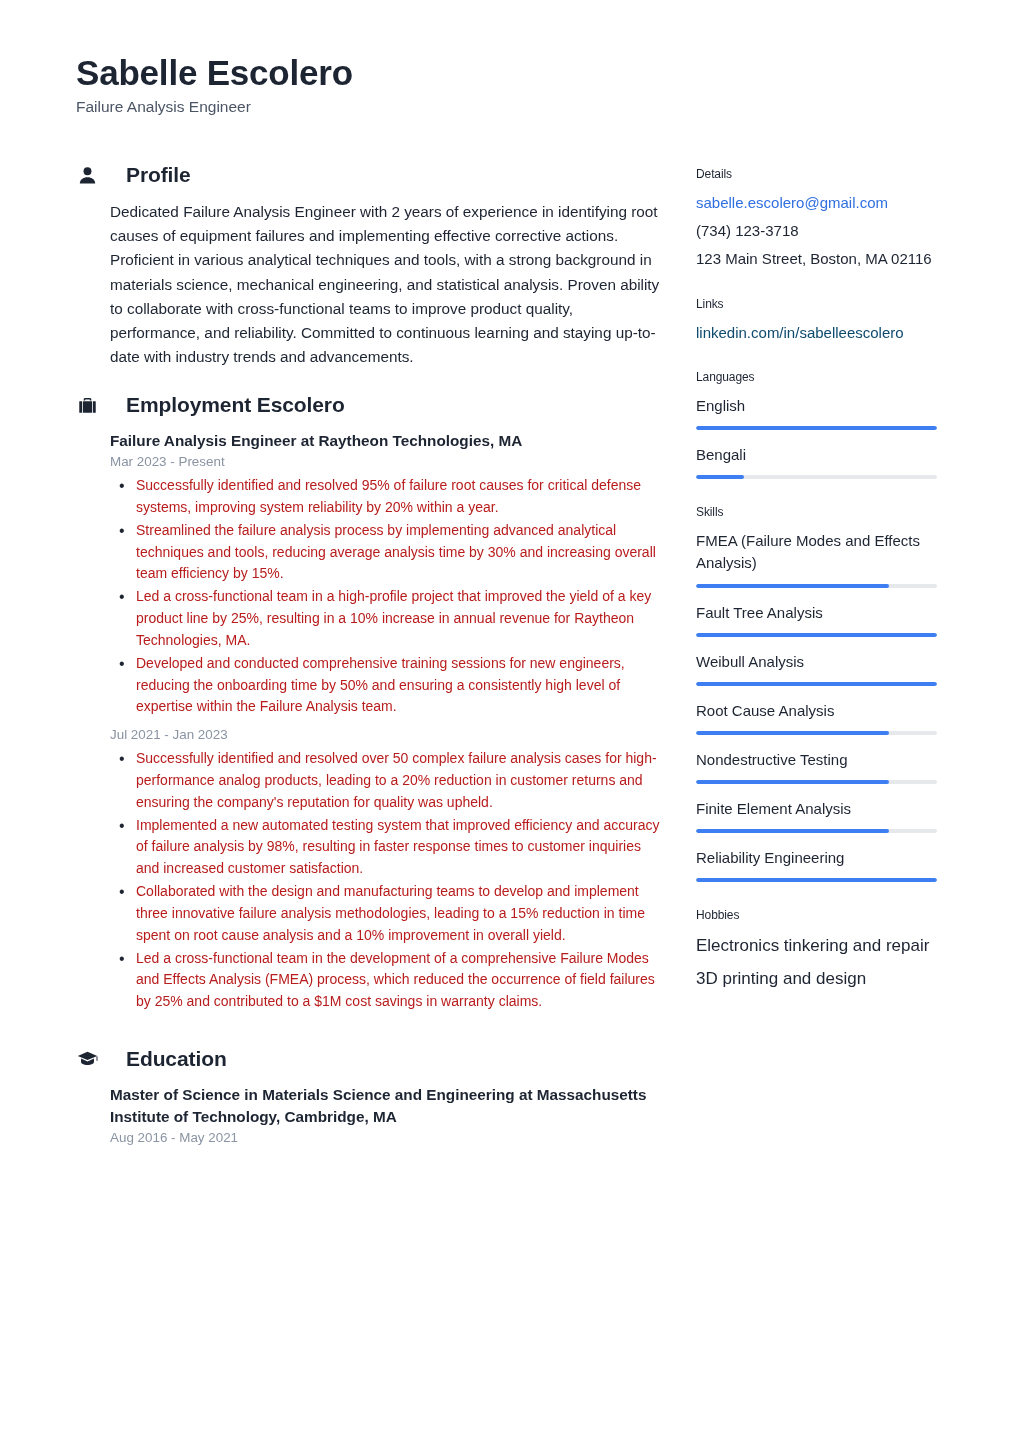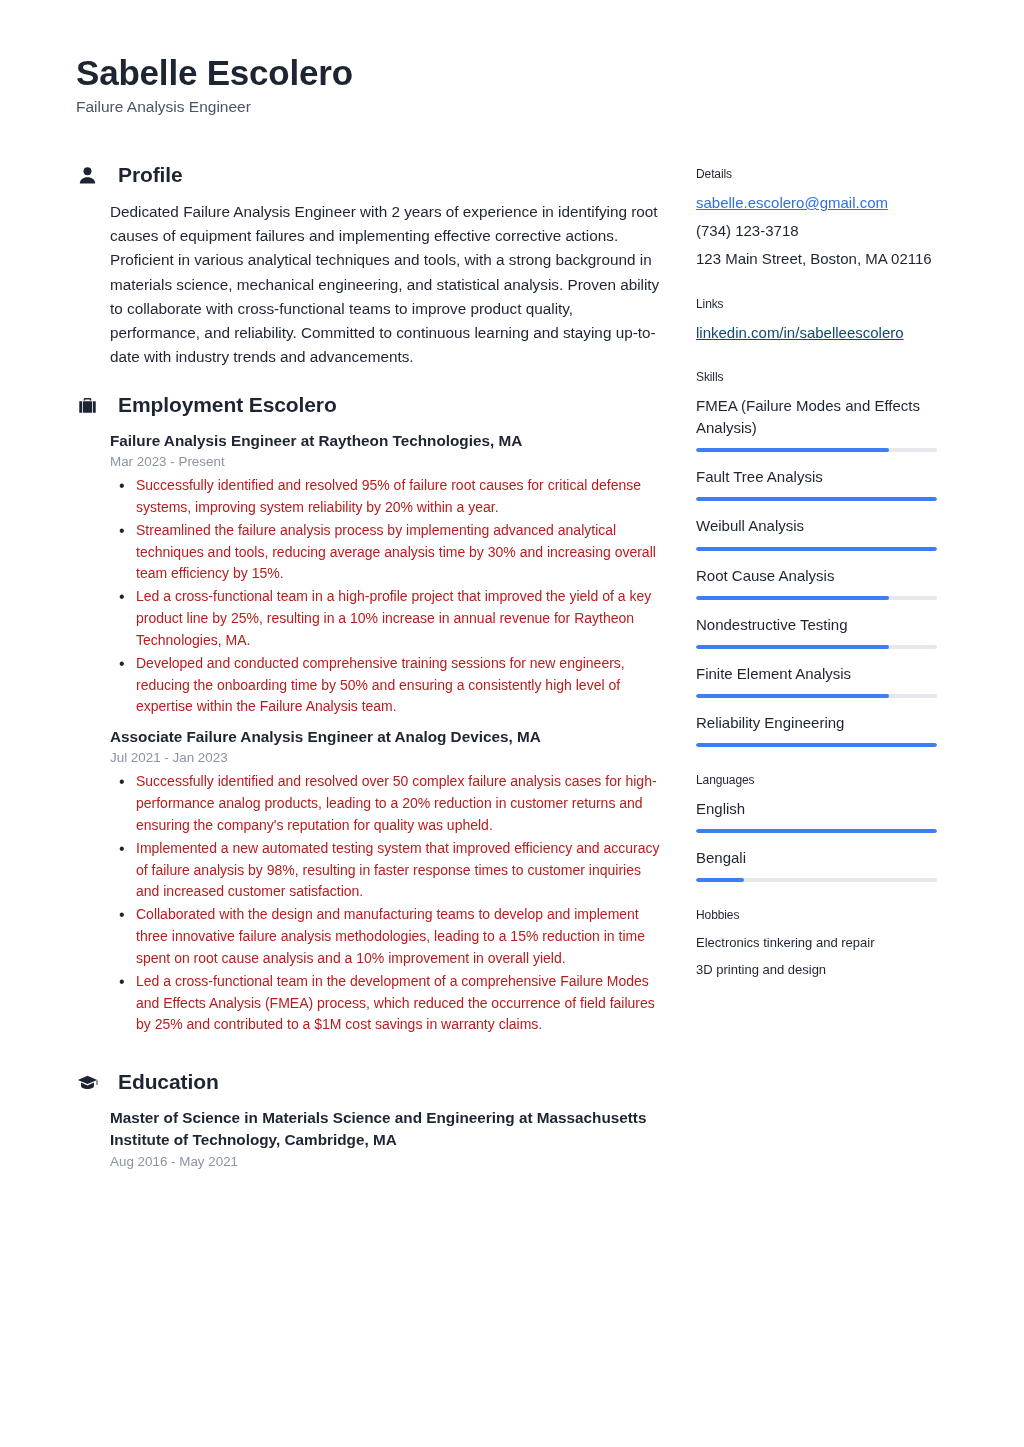--- a/index.html
+++ b/index.html
@@ -45,21 +45,21 @@
 
   .col-main { width: 588px; flex: 0 0 588px; }
   .col-side { width: 264px; flex: 0 0 264px; margin-left: 32px; padding-top: 4px; }
 
   
   .section { margin-bottom: 24px; }
 
   .section-head {
     display: flex;
     align-items: center;
-    gap: 20px;
+    gap: 28px;
     margin-bottom: 13px;
   }
 
   .section-icon {
     width: 22px;
     height: 22px;
     flex: 0 0 22px;
     display: flex;
     align-items: center;
     justify-content: center;
@@ -138,21 +138,20 @@
     font-size: 15px;
     line-height: 1.52;
     color: #1d2432;
     margin-bottom: 5px;
   }
 
   .side-link {
     font-size: 15px;
     line-height: 1.52;
     color: #2f6fe0;
-    text-decoration: underline;
     display: block;
     margin-bottom: 5px;
     cursor: pointer;
     word-break: break-word;
   }
 
   .rated-item { margin-bottom: 14px; }
 
   .rated-label {
     font-size: 15px;
@@ -169,21 +168,21 @@
     overflow: hidden;
   }
 
   .bar-fill {
     height: 100%;
     background: #3d7ff2;
     border-radius: 2px;
   }
 
   .hobby-line {
-    font-size: 13px;
+    font-size: 17px;
     line-height: 1.52;
     color: #1d2432;
     margin-bottom: 7px;
   }
 </style>
 </head>
 <body>
 
 <div class="page">
 
@@ -230,21 +229,20 @@
             <div class="entry-date">Mar 2023 - Present</div>
             <ul class="bullets">
               <li>Successfully identified and resolved 95% of failure root causes for critical defense systems, improving system reliability by 20% within a year.</li>
               <li>Streamlined the failure analysis process by implementing advanced analytical techniques and tools, reducing average analysis time by 30% and increasing overall team efficiency by 15%.</li>
               <li>Led a cross-functional team in a high-profile project that improved the yield of a key product line by 25%, resulting in a 10% increase in annual revenue for Raytheon Technologies, MA.</li>
               <li>Developed and conducted comprehensive training sessions for new engineers, reducing the onboarding time by 50% and ensuring a consistently high level of expertise within the Failure Analysis team.</li>
             </ul>
           </div>
 
           <div class="entry">
-            <div class="entry-title">Associate Failure Analysis Engineer at Analog Devices, MA</div>
             <div class="entry-date">Jul 2021 - Jan 2023</div>
             <ul class="bullets">
               <li>Successfully identified and resolved over 50 complex failure analysis cases for high-performance analog products, leading to a 20% reduction in customer returns and ensuring the company's reputation for quality was upheld.</li>
               <li>Implemented a new automated testing system that improved efficiency and accuracy of failure analysis by 98%, resulting in faster response times to customer inquiries and increased customer satisfaction.</li>
               <li>Collaborated with the design and manufacturing teams to develop and implement three innovative failure analysis methodologies, leading to a 15% reduction in time spent on root cause analysis and a 10% improvement in overall yield.</li>
               <li>Led a cross-functional team in the development of a comprehensive Failure Modes and Effects Analysis (FMEA) process, which reduced the occurrence of field failures by 25% and contributed to a $1M cost savings in warranty claims.</li>
             </ul>
           </div>
 
         </div>
@@ -279,20 +277,38 @@
         <div class="side-line">(734) 123-3718</div>
         <div class="side-line">123 Main Street, Boston, MA 02116</div>
       </div>
 
       <div class="side-section">
         <div class="side-title">Links</div>
         <a class="side-link" style="color: #0c4a6e;">linkedin.com/in/sabelleescolero</a>
       </div>
 
       <div class="side-section">
+        <div class="side-title">Languages</div>
+
+        <div class="rated-item">
+          <div class="rated-label">English</div>
+          <div class="bar-track">
+            <div class="bar-fill" style="width: 100%; background: rgb(61, 127, 242);"></div>
+          </div>
+        </div>
+
+        <div class="rated-item">
+          <div class="rated-label">Bengali</div>
+          <div class="bar-track">
+            <div class="bar-fill" style="width: 20%; background: rgb(61, 127, 242);"></div>
+          </div>
+        </div>
+      </div>
+
+      <div class="side-section">
         <div class="side-title">Skills</div>
 
         <div class="rated-item">
           <div class="rated-label">FMEA (Failure Modes and Effects Analysis)</div>
           <div class="bar-track">
             <div class="bar-fill" style="width: 80%; background: rgb(61, 127, 242);"></div>
           </div>
         </div>
 
         <div class="rated-item">
@@ -327,38 +343,20 @@
           <div class="rated-label">Finite Element Analysis</div>
           <div class="bar-track">
             <div class="bar-fill" style="width: 80%; background: rgb(61, 127, 242);"></div>
           </div>
         </div>
 
         <div class="rated-item">
           <div class="rated-label">Reliability Engineering</div>
           <div class="bar-track">
             <div class="bar-fill" style="width: 100%; background: rgb(61, 127, 242);"></div>
-          </div>
-        </div>
-      </div>
-
-      <div class="side-section">
-        <div class="side-title">Languages</div>
-
-        <div class="rated-item">
-          <div class="rated-label">English</div>
-          <div class="bar-track">
-            <div class="bar-fill" style="width: 100%; background: rgb(61, 127, 242);"></div>
-          </div>
-        </div>
-
-        <div class="rated-item">
-          <div class="rated-label">Bengali</div>
-          <div class="bar-track">
-            <div class="bar-fill" style="width: 20%; background: rgb(61, 127, 242);"></div>
           </div>
         </div>
       </div>
 
       <div class="side-section">
         <div class="side-title">Hobbies</div>
         <div class="hobby-line">Electronics tinkering and repair</div>
         <div class="hobby-line">3D printing and design</div>
       </div>
 

